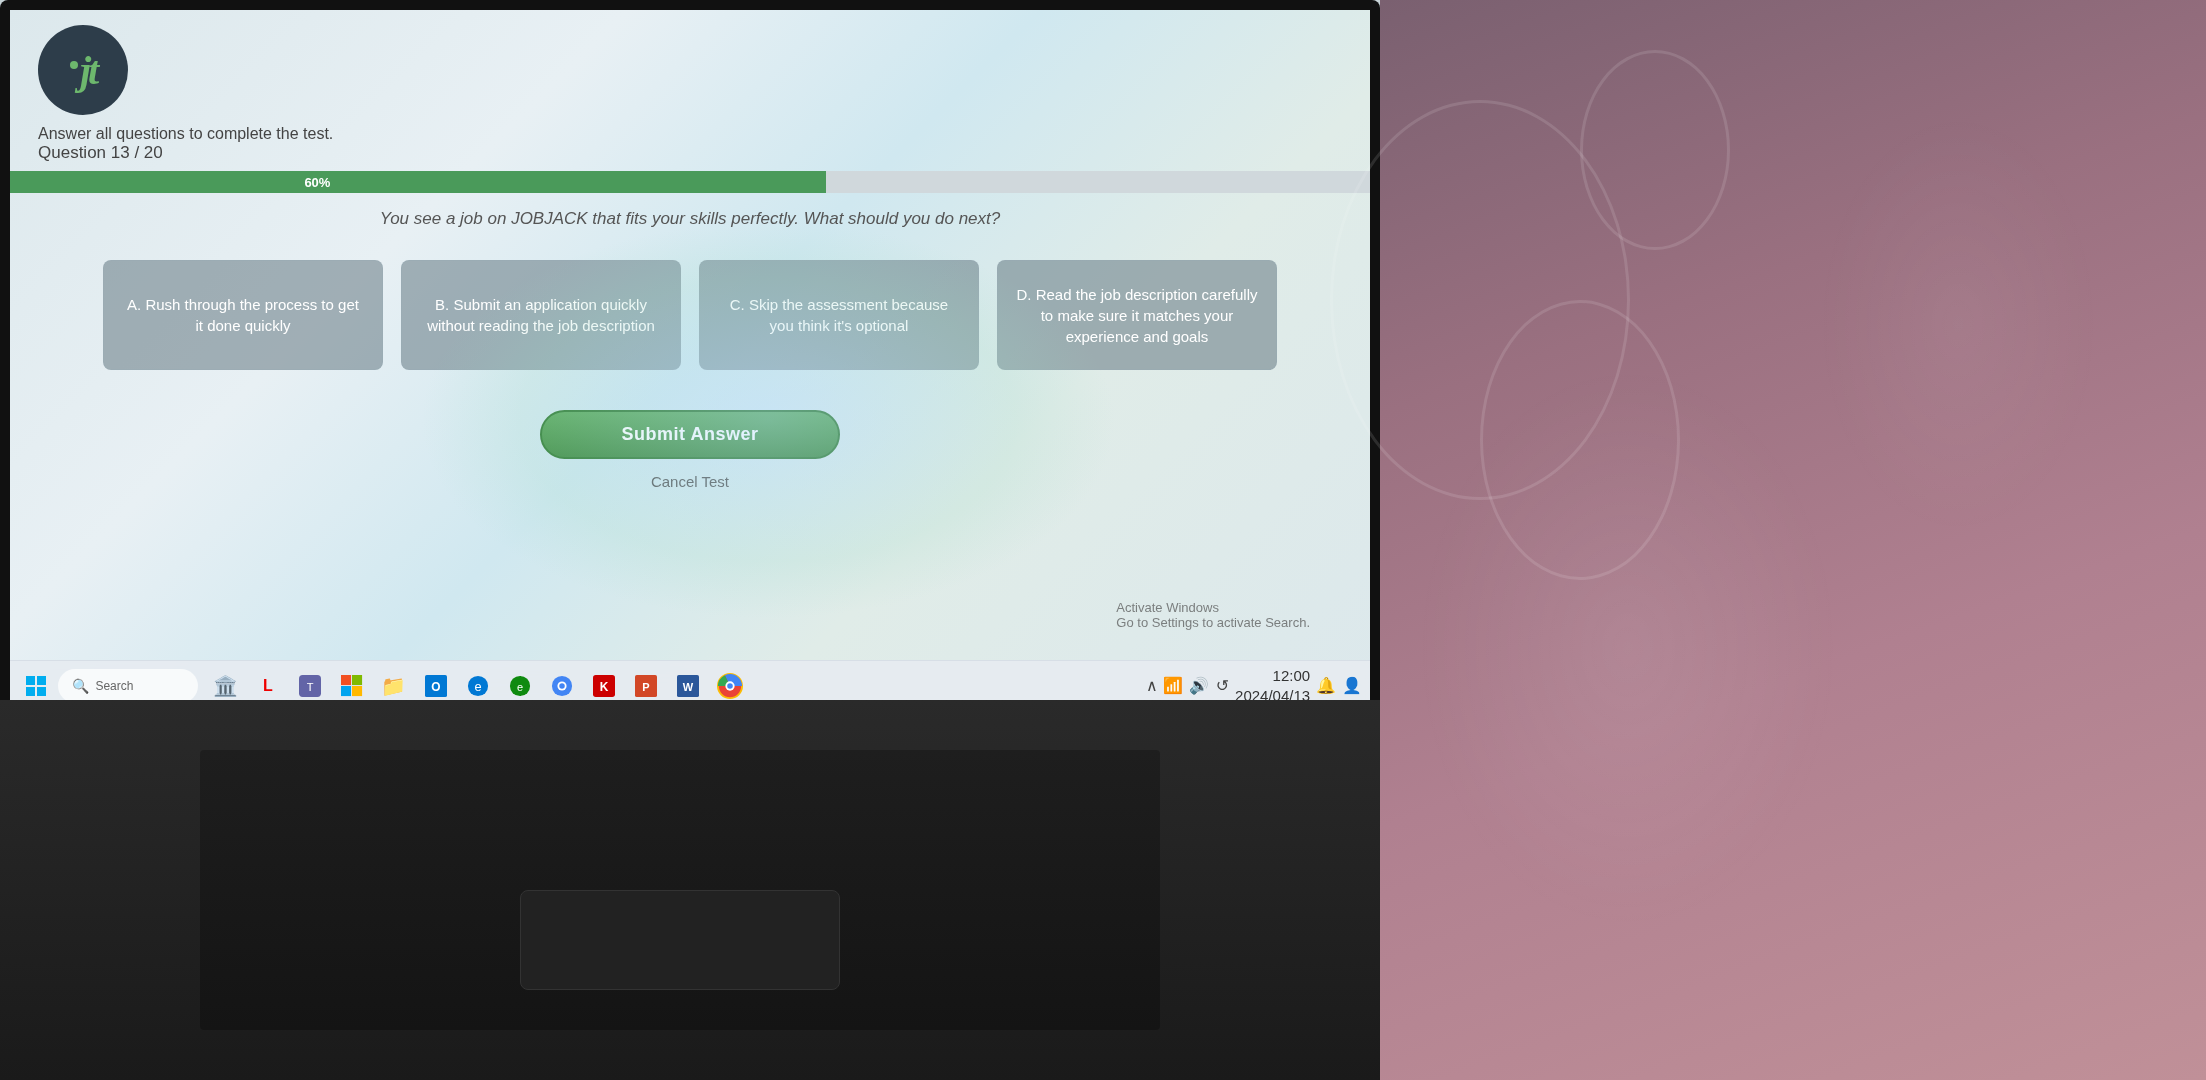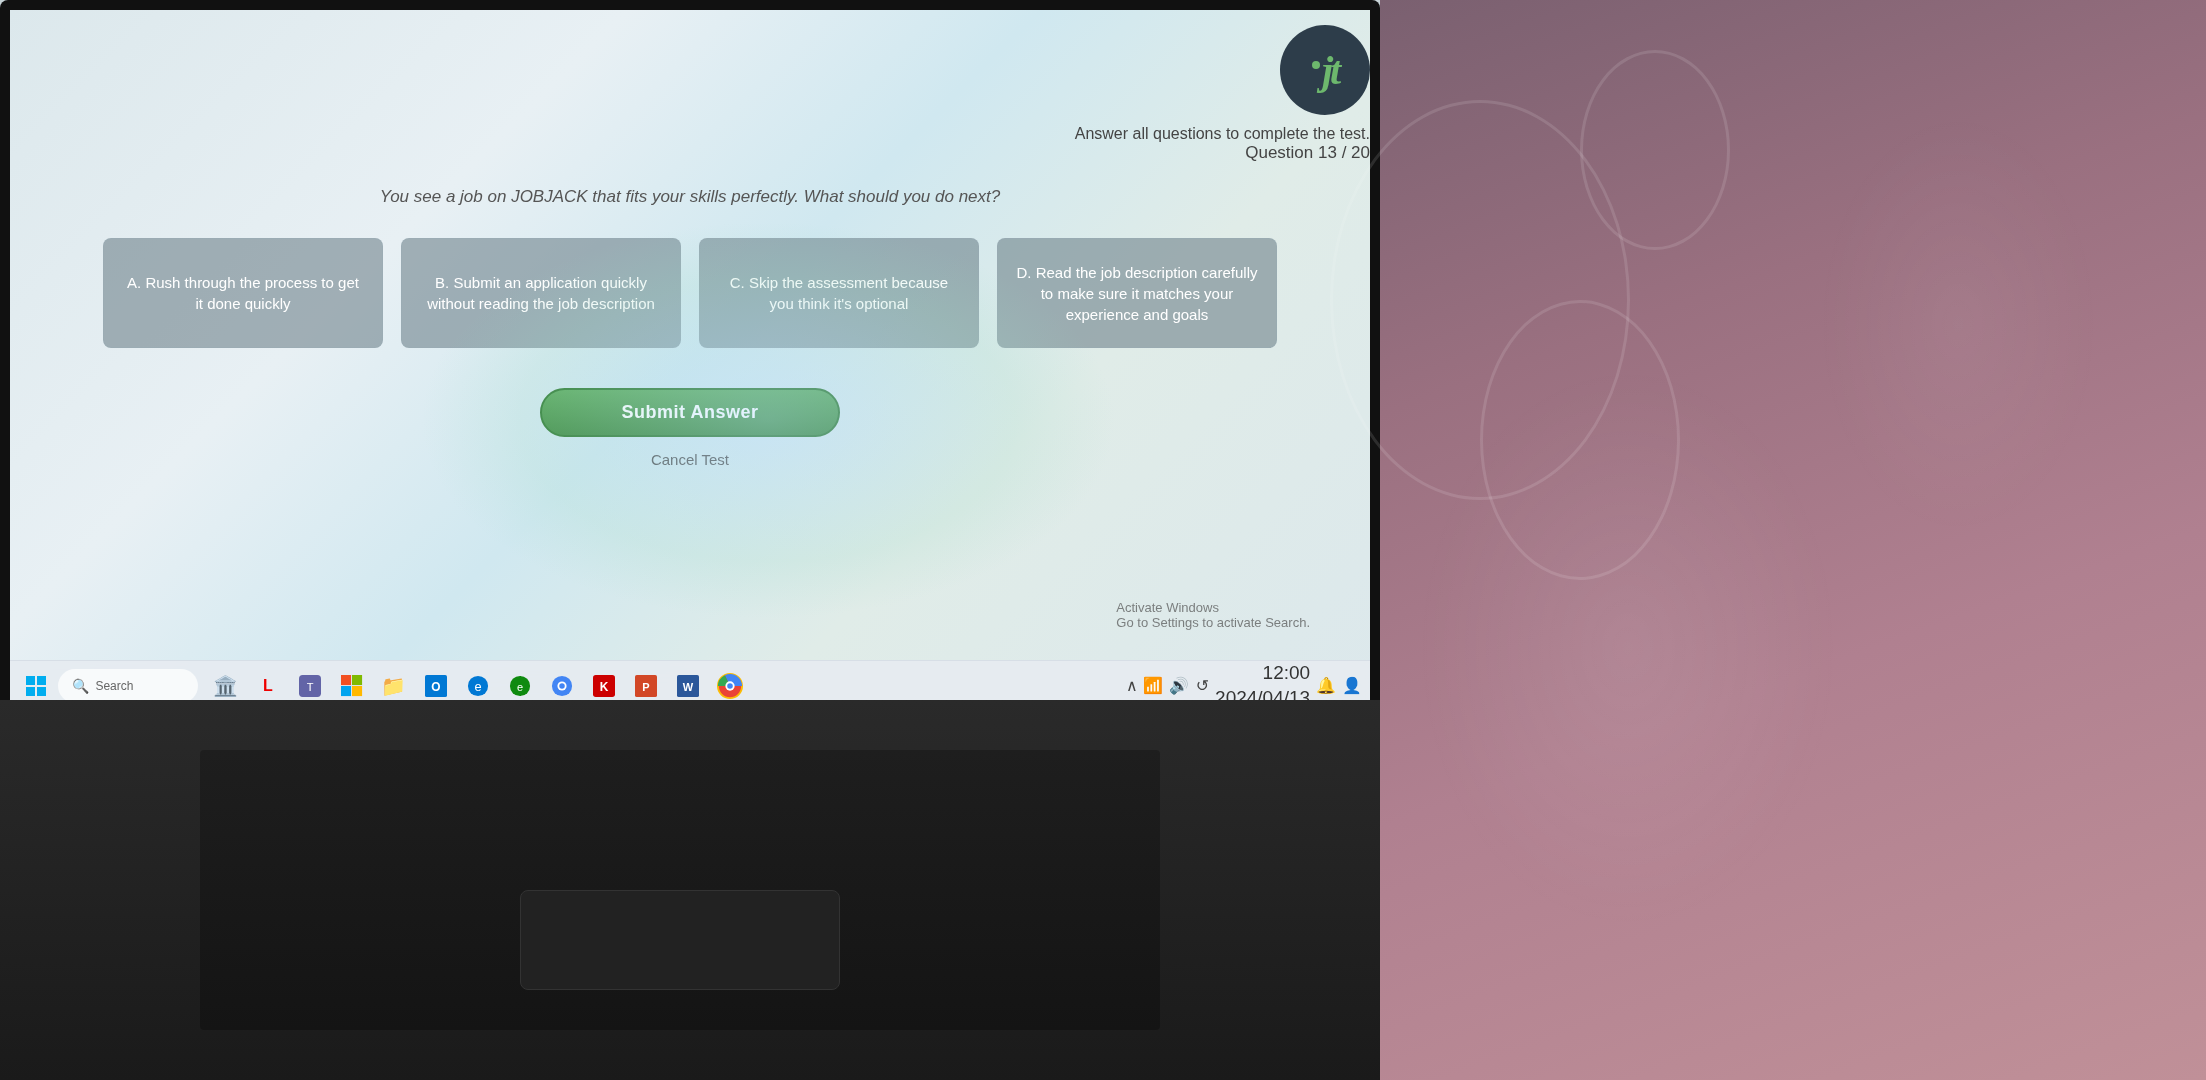--- a/index.html
+++ b/index.html
@@ -75,21 +75,21 @@
       width: 700px;
       height: 400px;
       background: radial-gradient(ellipse, rgba(180, 220, 255, 0.4) 0%, rgba(160, 220, 200, 0.2) 50%, transparent 70%);
       pointer-events: none;
     }
 
     
     .quiz-header {
       display: flex;
       flex-direction: column;
-      align-items: flex-end;
+      align-items: flex-start;
       padding-top: 15px;
       padding-left: 28px;
     }
 
     .logo-circle {
       width: 90px;
       height: 90px;
       border-radius: 50%;
       background: #2d3d4a;
       display: flex;
@@ -289,21 +289,21 @@
 
     .taskbar-right {
       margin-left: auto;
       display: flex;
       align-items: center;
       gap: 6px;
     }
 
     .taskbar-clock {
       text-align: right;
-      font-size: 19px;
+      font-size: 15px;
       color: #333;
       line-height: 1.3;
     }
 
     .taskbar-systray {
       display: flex;
       align-items: center;
       gap: 6px;
       font-size: 16px;
       color: #444;
@@ -368,20 +368,27 @@
   <div class="quiz-header">
     <div class="logo-circle">
       <span class="jt-logo">
         <span class="jt-dot"></span>jt
       </span>
     </div>
     <p class="subtitle">Answer all questions to complete the test.</p>
     <p class="question-number">Question 13 / 20</p>
   </div>
 
+  <div class="progress-container">
+    <div class="progress-bar-bg">
+      <div class="progress-bar-fill" style="width: 60%;">
+        <span class="progress-label">60%</span>
+      </div>
+    </div>
+  </div>
 
   <p class="question-text">You see a job on JOBJACK that fits your skills perfectly. What should you do next?</p>
 
   <div class="options-grid">
     <div class="option-card">
       <span>A. Rush through the process to get it done quickly</span>
     </div>
     <div class="option-card">
       <span>B. Submit an application quickly without reading the job description</span>
     </div>

